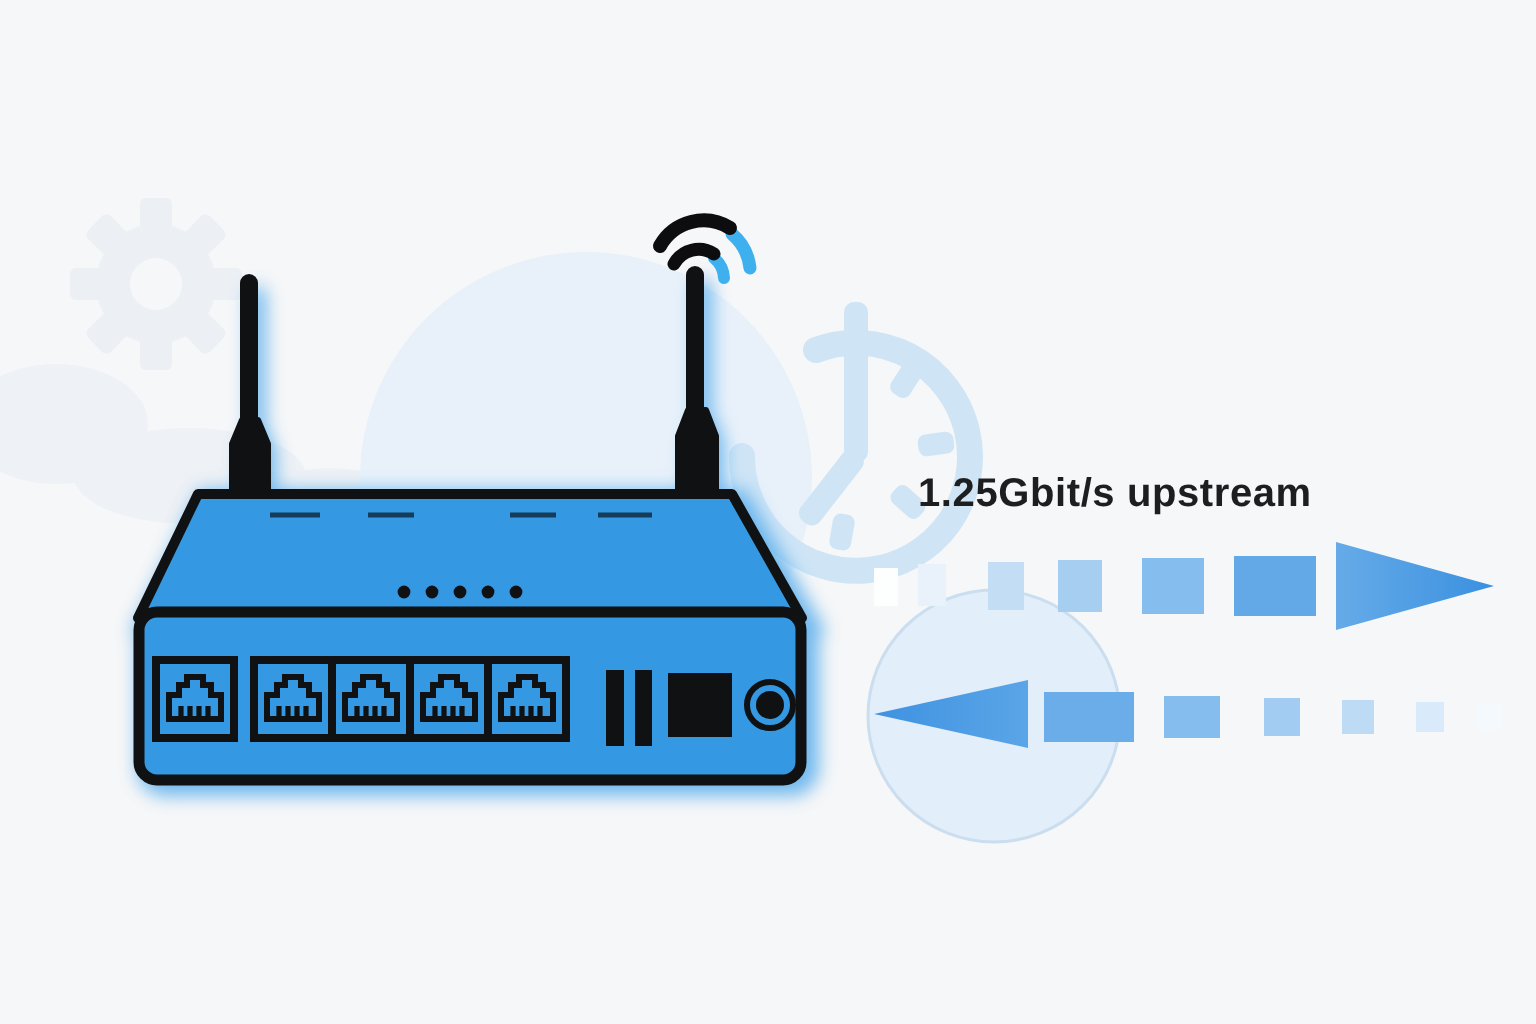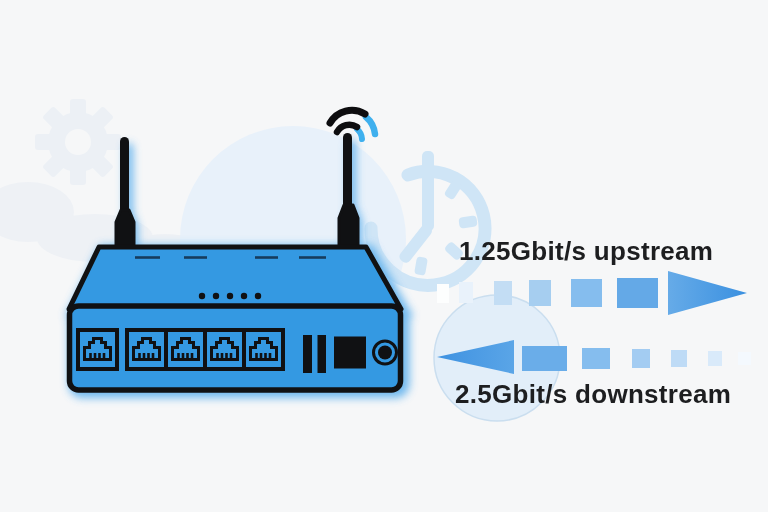--- a/index.html
+++ b/index.html
@@ -6,21 +6,21 @@
   body{
     width:768px;height:512px;overflow:hidden;
     background:#f6f7f8;
     font-family:"Liberation Sans","DejaVu Sans",sans-serif;
   }
   #scene{position:relative;width:768px;height:512px;background:#f6f7f8;}
   #art{position:absolute;left:0;top:0;}
   .speed-label{
     position:absolute;
     font-weight:700;
-    font-size:26px;
+    font-size:20px;
     letter-spacing:0.3px;
     color:#1d1e20;
     white-space:nowrap;
   }
   #upstream-label{left:459px;top:236px;}
   #downstream-label{left:455px;top:379px;}
 </style>
 </head>
 <body>
 
@@ -164,14 +164,13 @@
     <rect x="582" y="348" width="28" height="21" fill="#85bdee"></rect>
     <rect x="632" y="349" width="18" height="19" fill="#a3ccf2"></rect>
     <rect x="671" y="350" width="16" height="17" fill="#bedbf6"></rect>
     <rect x="708" y="351" width="14" height="15" fill="#d9eafa"></rect>
     <rect x="738" y="352" width="13" height="13" fill="#f4f9fe"></rect>
   </g>
 </svg>
 
   <div id="upstream-label" class="speed-label">1.25Gbit/s upstream</div>
 
-  <div id="downstream-label" class="speed-label">2.5Gbit/s downstream</div>
 </div>
 
 </body></html>

